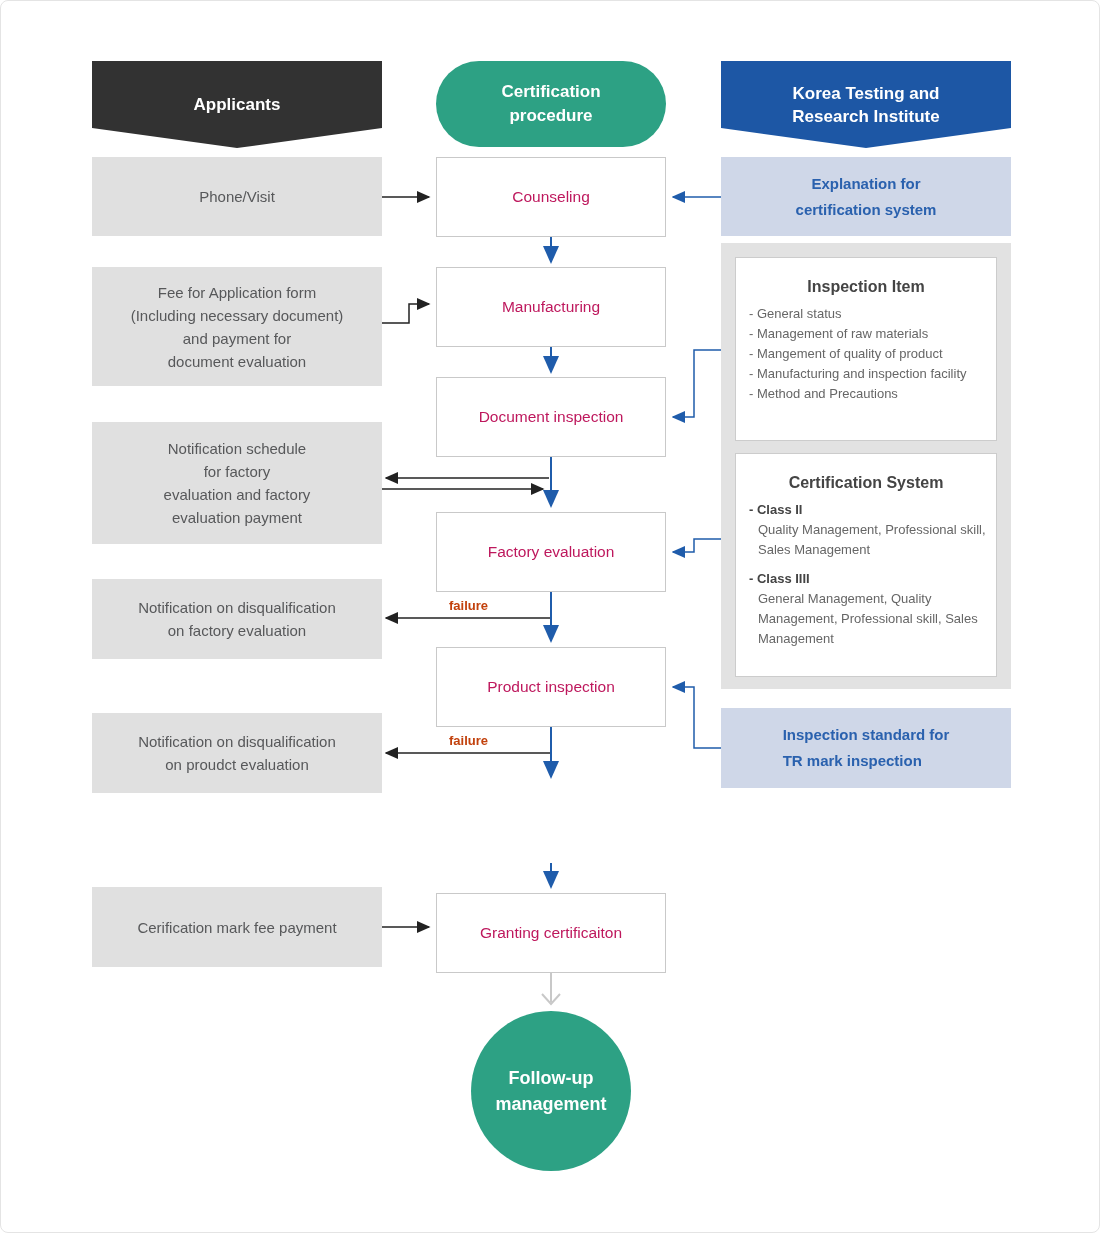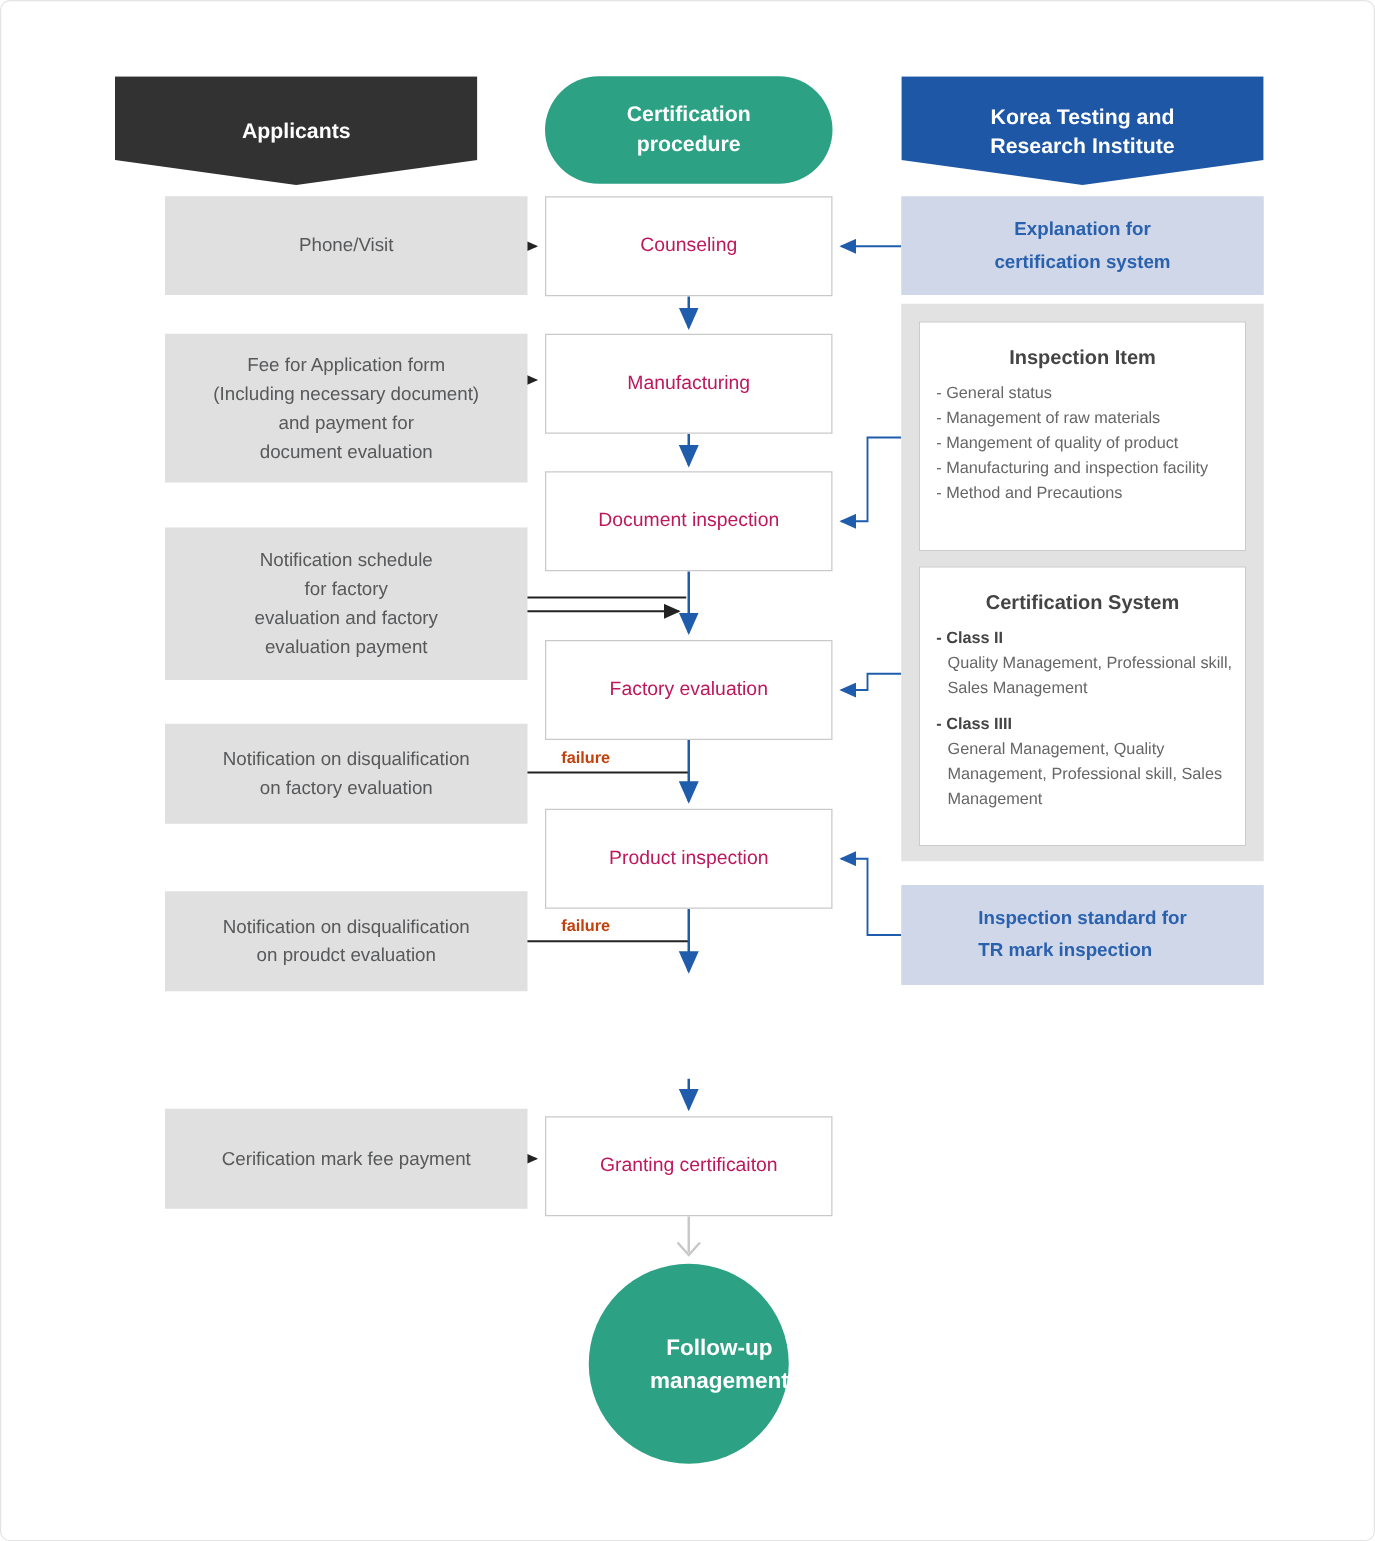--- a/index.html
+++ b/index.html
@@ -15,21 +15,21 @@
           line-height:23px;clip-path:polygon(0 0,100% 0,100% 77%,50% 100%,0 77%);}
   .banner.dark{left:91px;background:#323232;}
   .banner.blue{left:720px;background:#1d57a5;}
   .pill{position:absolute;left:435px;top:60px;width:230px;height:86px;border-radius:43px;
         background:#2da184;color:#fff;font-size:17px;font-weight:bold;line-height:24px;
         display:flex;align-items:center;justify-content:center;text-align:center;}
 
   
   .box-gray{position:absolute;left:91px;width:290px;background:#e0e0e0;color:#57585a;
             font-size:15px;line-height:23px;display:flex;align-items:center;justify-content:center;
-            text-align:center;margin-left:40px;}
+            text-align:center;}
 
   
   .step{position:absolute;left:435px;width:230px;height:80px;background:#fff;border:1px solid #c9c9c9;
         box-sizing:border-box;color:#be185d;font-size:15.5px;display:flex;align-items:center;
         justify-content:center;text-align:center;}
 
   
   .blue-note{position:absolute;left:720px;width:290px;background:#cfd7e8;color:#2a61ae;
              font-size:15px;font-weight:bold;line-height:26px;display:flex;align-items:center;
              justify-content:center;}
@@ -41,21 +41,21 @@
   .card-title{text-align:center;color:#444;font-size:16px;font-weight:bold;margin:20px 8px 8px 8px;}
   .card-list{padding:0 10px 0 13px;color:#666;font-size:13px;line-height:20px;}
   .class-block{padding:0 10px 0 13px;color:#666;font-size:13px;line-height:20px;margin-bottom:9px;}
   .class-name{color:#444;font-weight:bold;}
   .class-desc{padding-left:9px;}
 
   .failure{position:absolute;color:#c2410c;font-size:13px;font-weight:bold;}
 
   .circle{position:absolute;left:470px;top:1010px;width:160px;height:160px;border-radius:50%;
           background:#2da184;color:#fff;font-size:18px;font-weight:bold;line-height:26px;
-          display:flex;align-items:center;justify-content:flex-end;text-align:center;}
+          display:flex;align-items:center;justify-content:center;text-align:center;}
 </style>
 </head>
 <body>
 
 <div class="canvas">
 
   <svg class="arrows" viewBox="0 0 1100 1233">
     <defs>
       <marker id="mblack" markerWidth="9" markerHeight="8" refX="8" refY="4" orient="auto">
         <path d="M0,0 L9,4 L0,8 Z" fill="#222222"></path>

